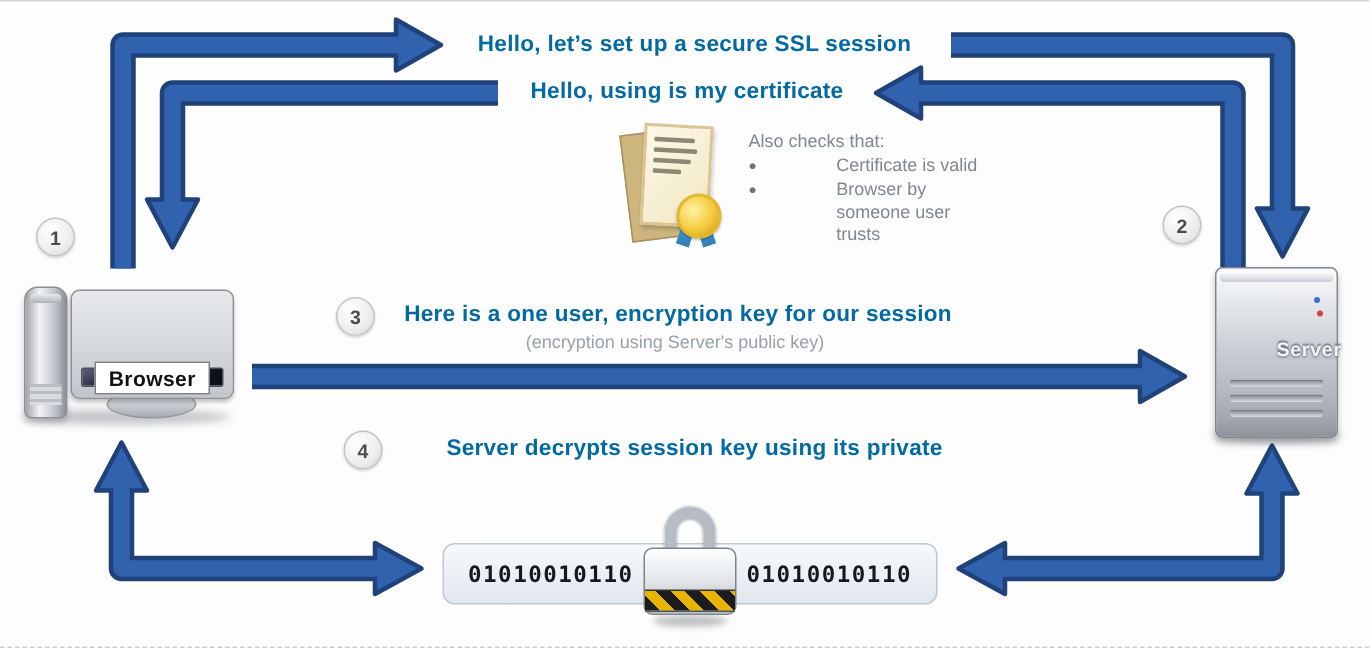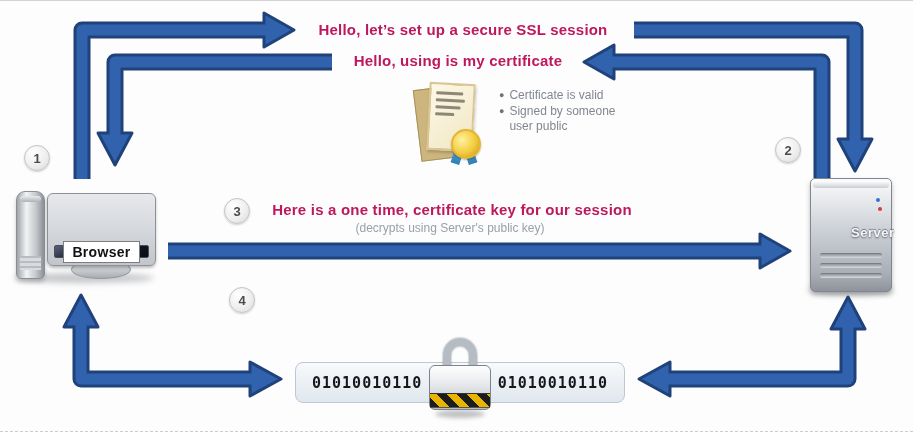--- a/index.html
+++ b/index.html
@@ -8,37 +8,37 @@
     font-family:"Liberation Sans",sans-serif;overflow:hidden;
     border-top:1px solid #d2d2d2;border-bottom:1px dashed #cdcdcd;
     box-sizing:border-box;
   }
   svg.arrows{position:absolute;left:0;top:0;}
   .shaft-outer{fill:none;stroke:#20427a;stroke-width:17;stroke-linejoin:round;stroke-linecap:butt;}
   .shaft-inner{fill:none;stroke:#3162ae;stroke-width:11;stroke-linejoin:round;stroke-linecap:butt;}
   .head{fill:#3162ae;stroke:#20427a;stroke-width:3;stroke-linejoin:round;}
 
   .msg{position:absolute;transform:translateX(-50%);font-weight:bold;font-size:15px;
-       color:#be185d;text-align:center;white-space:nowrap;letter-spacing:.2px;}
+       color:#0369a1;text-align:center;white-space:nowrap;letter-spacing:.2px;}
   .msg-sub{position:absolute;transform:translateX(-50%);font-size:12px;color:#99a0aa;
        text-align:center;white-space:nowrap;font-weight:normal;}
   .msg-multiline{line-height:20px;}
 
   .step-circle{position:absolute;width:24px;height:24px;border-radius:50%;
     background:radial-gradient(circle at 35% 30%,#ffffff,#ededed 60%,#d7d7d7);
     border:1px solid #c3c3c3;box-shadow:0 1px 2px rgba(0,0,0,.18);
     display:flex;align-items:center;justify-content:center;
     font-size:13px;font-weight:bold;color:#4c4c4c;}
 
   
   .checks{position:absolute;left:499px;top:86px;width:155px;font-size:12px;
     color:#81878f;line-height:15px;}
   .check-item{display:flex;gap:5px;margin-top:1px;}
   .check-bullet{font-size:9px;line-height:15px;color:#6d737b;}
-  .check-text{width:118px;}
+  .check-text{width:118px;margin-left:48px;}
 
   
   .tower{position:absolute;left:16px;top:190px;width:27px;height:86px;border-radius:9px 9px 5px 5px;
     background:linear-gradient(90deg,#9fa3a9,#f2f3f4 35%,#c4c7cc 70%,#8c9096);
     border:1px solid #8b8f95;box-shadow:0 3px 4px rgba(0,0,0,.2);}
   .tower:before{content:"";position:absolute;left:3px;right:3px;top:4px;height:6px;border-radius:4px;
     background:linear-gradient(#e9eaec,#aeb2b8);}
   .tower:after{content:"";position:absolute;left:3px;right:3px;bottom:8px;height:14px;
     background:repeating-linear-gradient(#b9bcc1 0 2px,#d9dbde 2px 5px);}
   .monitor{position:absolute;left:47px;top:192px;width:107px;height:71px;border-radius:6px;
@@ -151,34 +151,35 @@
     </g>
   </svg>
 
   <div class="step-circle" style="left:24px;top:144px;">1</div>
   <div class="step-circle" style="left:775px;top:136px;">2</div>
   <div class="step-circle" style="left:224px;top:197px;">3</div>
   <div class="step-circle" style="left:229px;top:286px;">4</div>
 
   <div class="msg" style="left:463px;top:20px;">Hello, let’s set up a secure SSL session</div>
   <div class="msg" style="left:458px;top:51px;">Hello, using is my certificate</div>
-  <div class="msg" style="left:452px;top:200px;">Here is a one time, certificate key for our session</div>
-  <div class="msg-sub" style="left:450px;top:220px;">(decrypts using Server's public key)</div>
+  <div class="msg" style="left:452px;top:200px;">Here is a one user, encryption key for our session</div>
+  <div class="msg-sub" style="left:450px;top:220px;">(encryption using Server's public key)</div>
   <div class="msg msg-multiline" style="left:463px;top:288px;">
-    <br>
+    <span>Server decrypts session key using its private</span><br>
   </div>
 
   <div class="checks">
+    <div>Also checks that:</div>
     <div class="check-item">
       <span class="check-bullet">●</span>
       <span class="check-text">Certificate is valid</span>
     </div>
     <div class="check-item">
       <span class="check-bullet">●</span>
-      <span class="check-text">Signed by someone user public</span>
+      <span class="check-text">Browser by someone user trusts</span>
     </div>
   </div>
 
   <div class="cert">
     <div class="cert-back"></div>
     <div class="cert-front">
       <div class="cert-line" style="width:85%;"></div>
       <div class="cert-line" style="width:92%;"></div>
       <div class="cert-line" style="width:78%;"></div>
       <div class="cert-line" style="width:60%;"></div>

